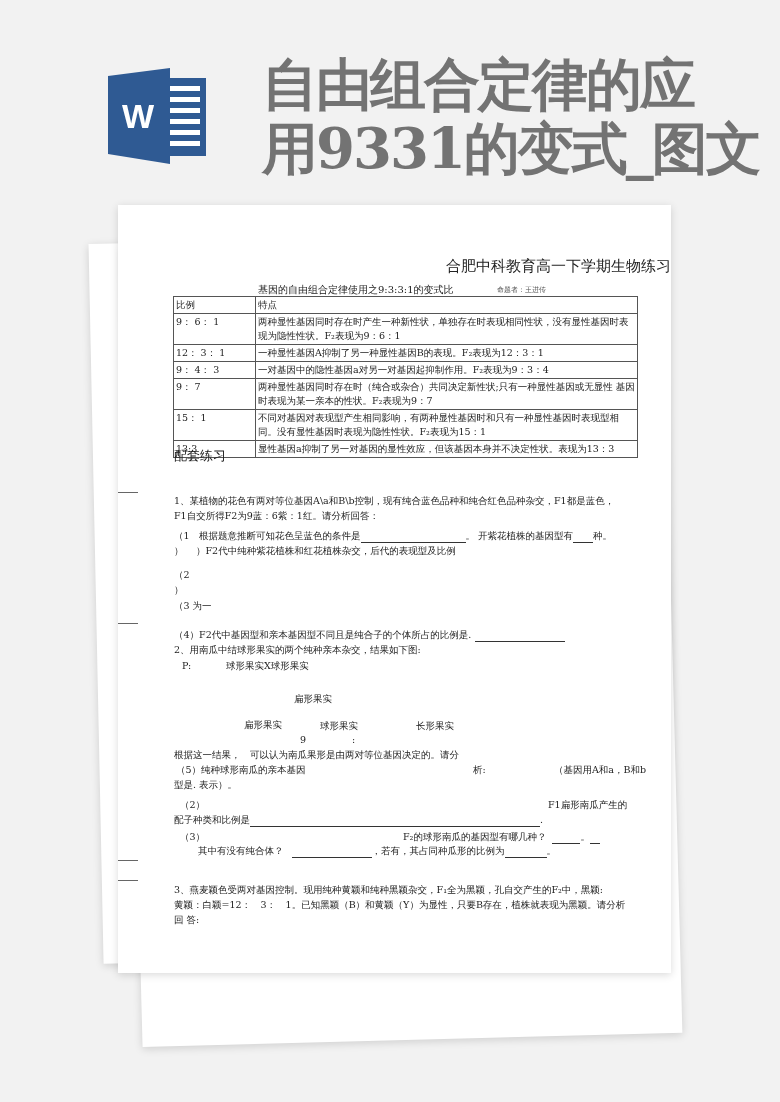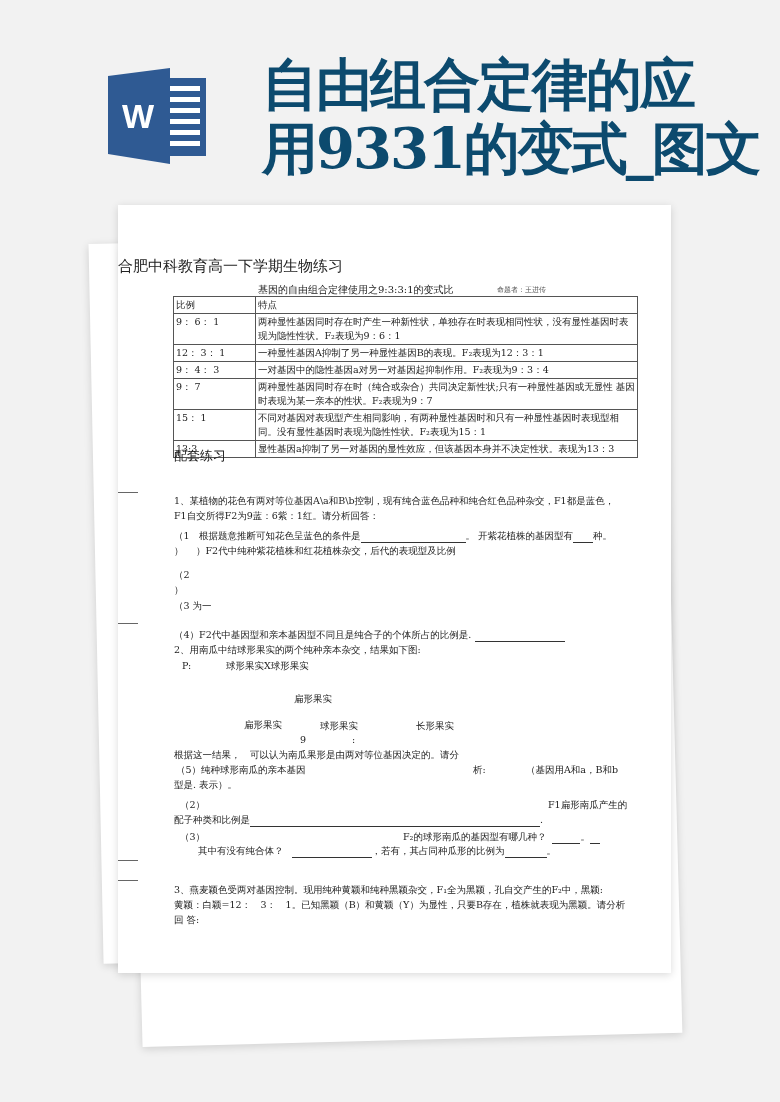--- a/index.html
+++ b/index.html
@@ -7,29 +7,29 @@
     width:780px; height:1102px; position:relative; overflow:hidden;
     background:#f2f2f2;
     font-family:"DejaVu Serif","Liberation Serif",serif;
     color:#222;
   }
   .banner { position:absolute; left:0; top:0; width:780px; height:200px; }
   .word-icon { position:absolute; left:108px; top:68px; width:102px; height:96px; }
   .banner-title {
     position:absolute; left:262px; top:52px; width:500px;
     font-family:"DejaVu Serif","Liberation Serif",serif;
-    font-size:56px; line-height:64px; font-weight:bold; color:#0c4a6e;
+    font-size:56px; line-height:64px; font-weight:bold; color:#737373;
     letter-spacing:-2px;
   }
   .sheet { position:absolute; background:#fff; box-shadow:0 2px 8px rgba(0,0,0,0.15); }
   .sheet.back2 { left:96px; top:238px; width:560px; height:720px; transform:rotate(-1.2deg); }
   .sheet.back1 { left:132px; top:240px; width:540px; height:800px; transform:rotate(-1.5deg); }
   .sheet.front { left:118px; top:205px; width:553px; height:768px; }
   .doc { position:absolute; left:0; top:0; width:553px; height:768px; font-size:10px; }
-  .doc-title { position:absolute; left:0; width:553px; top:52px; text-align:left; font-size:15px; }
+  .doc-title { position:absolute; left:0; width:553px; top:52px; text-align:right; font-size:15px; }
   .doc-subtitle { position:absolute; left:140px; top:78px; font-size:10px;text-align:right; }
   .doc-author { position:absolute; left:372px; top:80px; font-size:7px; color:#555;margin-left:7px; }
   table.ratio { position:absolute; left:55px; top:91px; width:465px; border-collapse:collapse; font-size:9.5px; line-height:14px; }
   table.ratio td { border:1px solid #555; padding:1px 2px; vertical-align:top; }
   table.ratio td.c1 { width:77px; }
   .sec-head { position:absolute; left:56px; top:242px; font-size:13px;font-family:Liberation Mono, monospace; }
   .p { position:absolute; font-size:9.5px; line-height:15px; white-space:nowrap; }
   .blank { display:inline-block; border-bottom:1px solid #333; height:11px; vertical-align:bottom; }
   .margin-mark { position:absolute; left:0; width:20px; height:1px; background:#666; }
 </style>
@@ -121,21 +121,21 @@
     <div class="p" style="left:108px;top:453px">球形果实X球形果实</div>
     <div class="p" style="left:176px;top:486px">扁形果实</div>
     <div class="p" style="left:126px;top:512px">扁形果实</div>
     <div class="p" style="left:202px;top:513px">球形果实</div>
     <div class="p" style="left:298px;top:513px">长形果实</div>
     <div class="p" style="left:182px;top:527px">9</div>
     <div class="p" style="left:234px;top:527px">:</div>
     <div class="p" style="left:56px;top:542px">根据这一结果，　可以认为南瓜果形是由两对等位基因决定的。请分</div>
     <div class="p" style="left:58px;top:557px">（5）纯种球形南瓜的亲本基因</div>
     <div class="p" style="left:355px;top:557px">析:</div>
-    <div class="p" style="left:408px;top:557px">（基因用A和a，B和b</div>
+    <div class="p" style="left:436px;top:557px">（基因用A和a，B和b</div>
     <div class="p" style="left:56px;top:572px">型是. 表示）。</div>
     <div class="p" style="left:62px;top:592px">（2）</div>
     <div class="p" style="left:430px;top:592px">F1扁形南瓜产生的</div>
     <div class="p" style="left:56px;top:607px">
       <span>配子种类和比例是</span><span class="blank" style="width:290px"></span><span>.</span>
     </div>
     <div class="p" style="left:62px;top:624px">（3）</div>
     <div class="p" style="left:285px;top:624px">
       <span>F₂的球形南瓜的基因型有哪几种？</span><span class="blank" style="width:28px;margin-left:6px"></span><span>。</span><span class="blank" style="width:10px"></span>
     </div>

